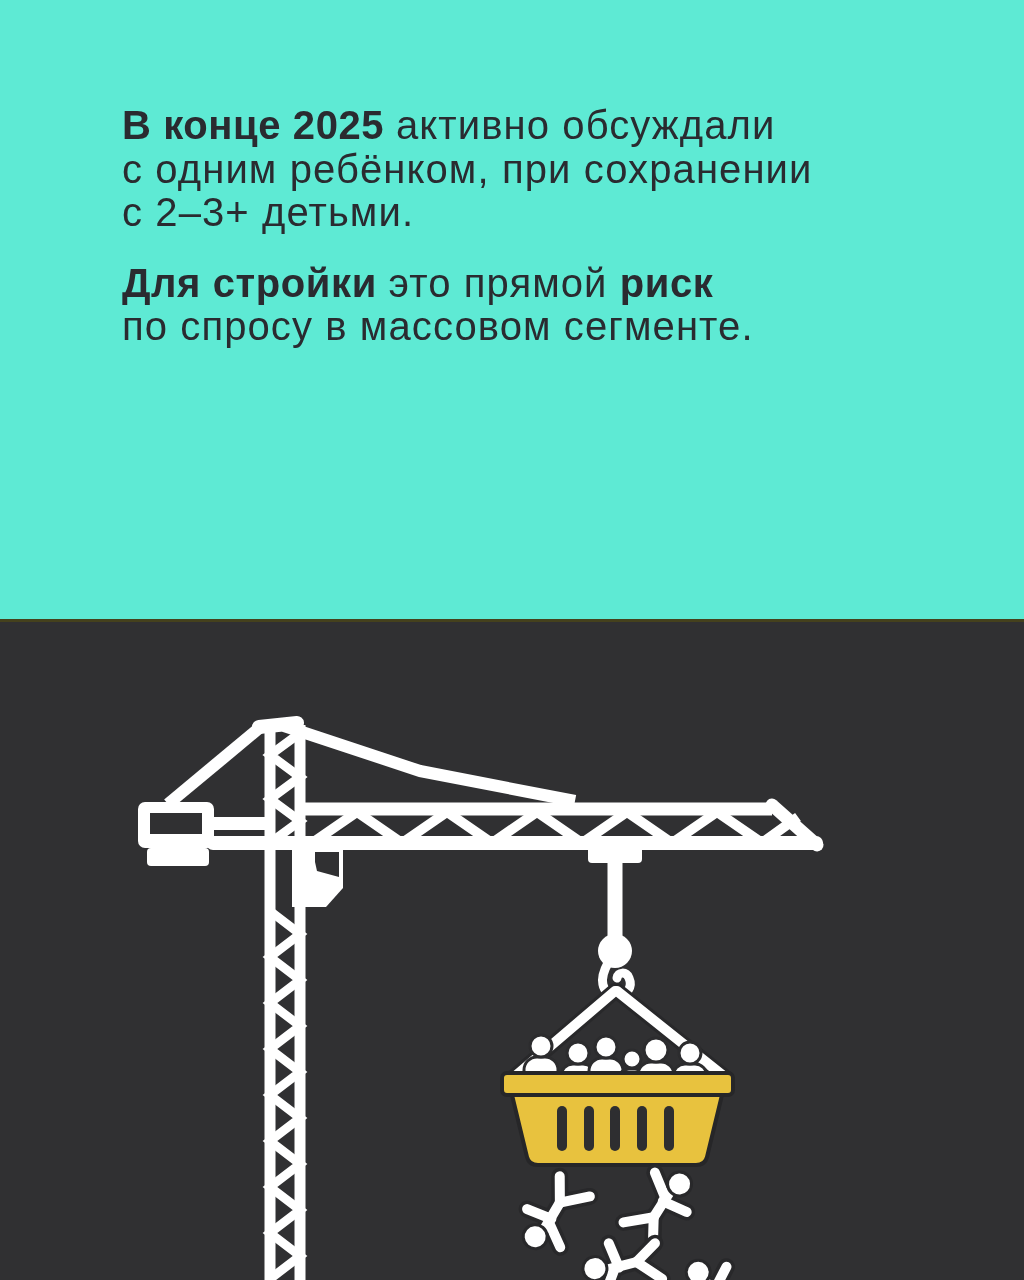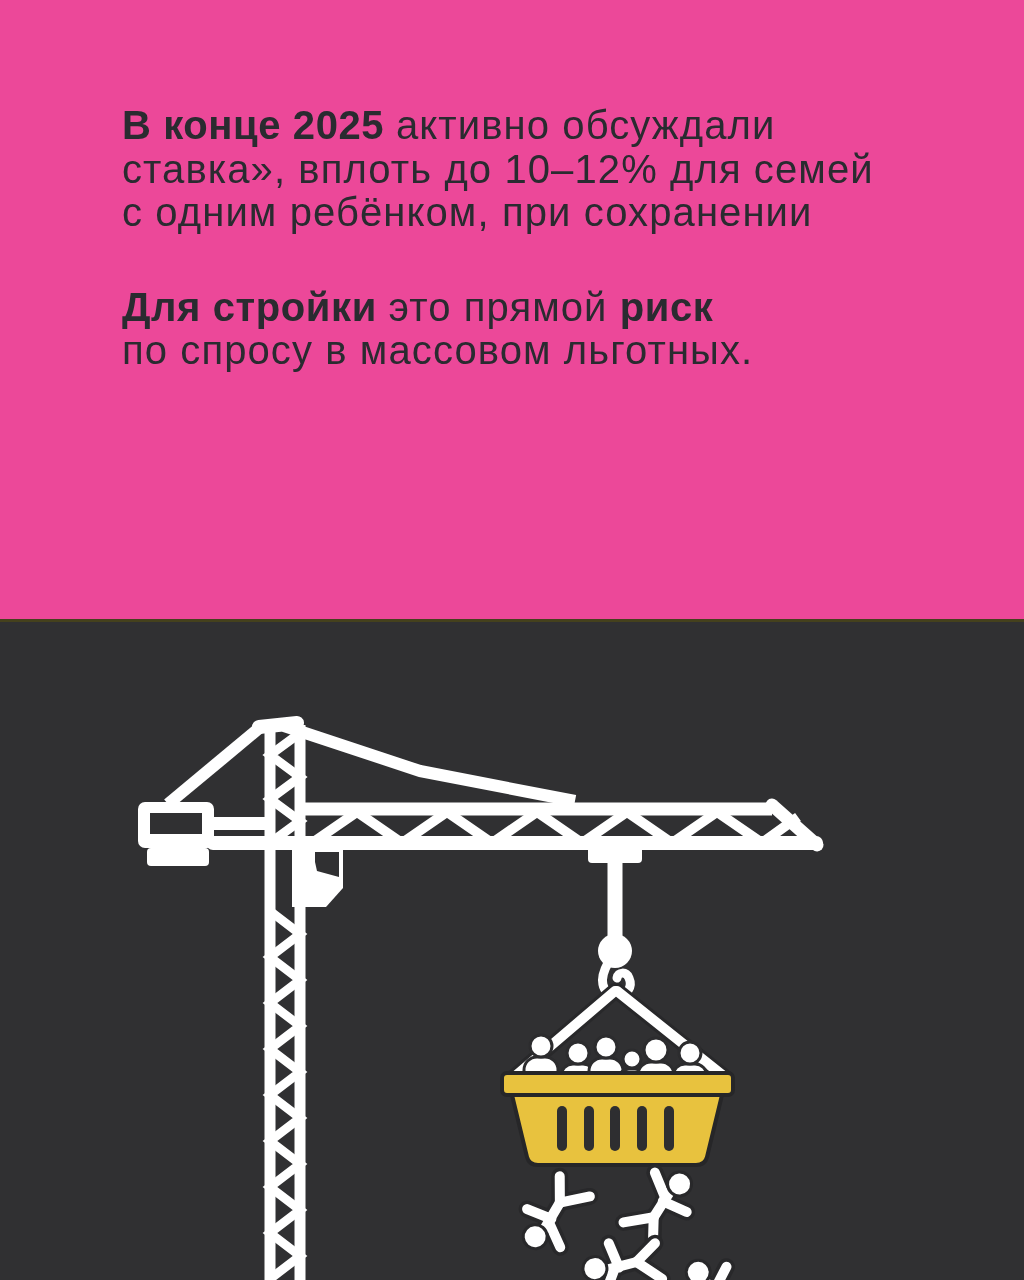--- a/index.html
+++ b/index.html
@@ -16,38 +16,38 @@
   }
   .bottom-section{
     position:absolute;left:0;top:622px;width:1024px;height:658px;
   }
   .text-block{
     position:absolute;left:122px;top:104px;width:812px;
   }
   .para{
     font-size:40px;line-height:43.5px;letter-spacing:1.1px;font-weight:400;
   }
-  .para + .para{margin-top:51px;}
+  .para + .para{margin-top:27px;}
   .tline{white-space:nowrap;}
   .tline .b{font-weight:700;letter-spacing:0.6px;}
   .crane-svg{position:absolute;left:0;top:619px;width:1024px;height:661px;display:block;}
 </style>
 </head>
 <body>
 
-<div class="top-section" style="background: #ec4899;">
+<div class="top-section" style="background: #5eead4;">
   <div class="text-block" style="color: rgb(42, 43, 48);">
     <div class="para">
         <div class="tline"><span class="b">В конце 2025 </span><span>активно обсуждали</span></div>
-        <div class="tline"><span>ставка», вплоть до 10–12% для семей</span></div>
         <div class="tline"><span>с одним ребёнком, при сохранении</span></div>
+        <div class="tline"><span>с 2–3+ детьми.</span></div>
       </div>
     <div class="para">
         <div class="tline"><span class="b">Для стройки </span><span>это прямой </span><span class="b">риск</span></div>
-        <div class="tline"><span>по спросу в массовом льготных.</span></div>
+        <div class="tline"><span>по спросу в массовом сегменте.</span></div>
       </div>
   </div>
 </div>
 
 <div class="section-divider" style="background: rgb(69, 65, 29);"></div>
 <div class="bottom-section" style="background: rgb(48, 48, 50);"></div>
 
 <svg class="crane-svg" viewBox="0 0 1024 661" xmlns="http://www.w3.org/2000/svg">
   <defs>
     <g id="fallfig">

